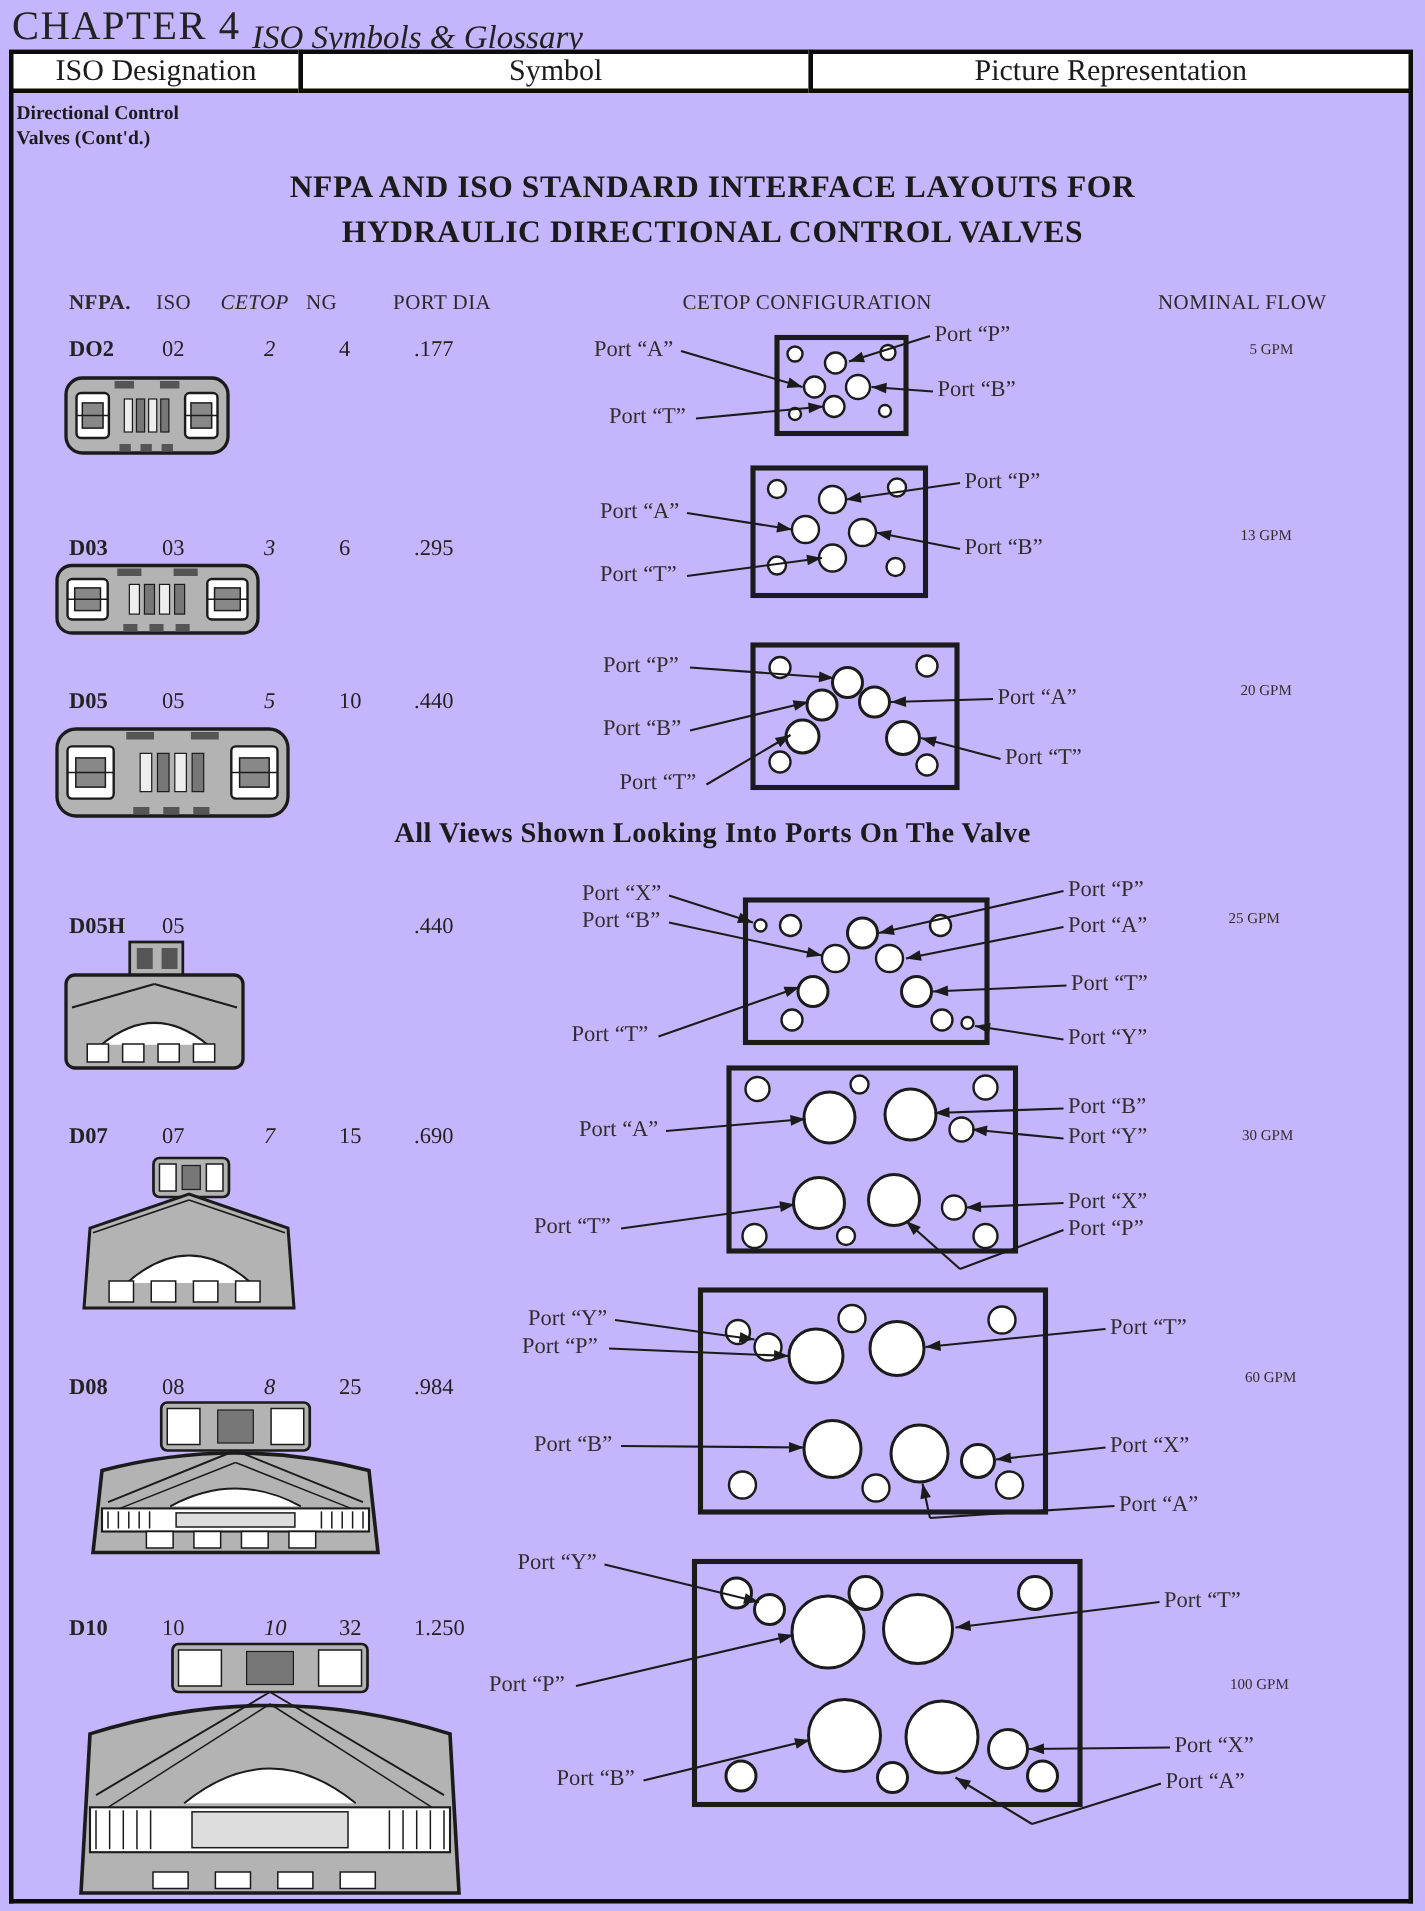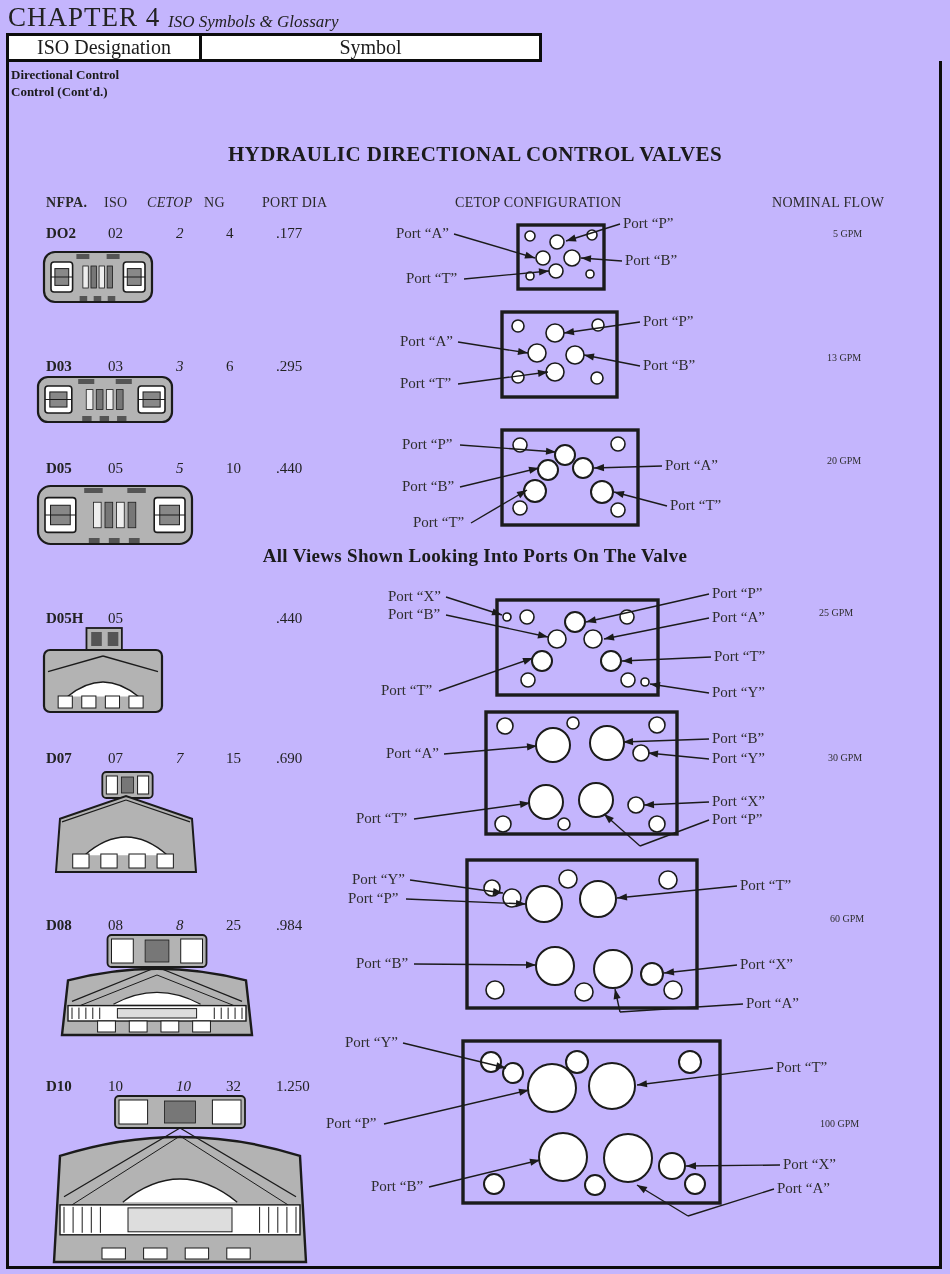--- a/index.html
+++ b/index.html
@@ -1,20 +1,20 @@
 <!DOCTYPE html>
 <html><head>
 <meta charset="utf-8">
 <style>
   html,body{margin:0;padding:0;background:#e8e8e8;}
   #page{position:relative;width:950px;height:1274px;background:#c4b5fd;overflow:hidden;
         font-family:"Liberation Serif",serif;color:#1b1b1b;}
   .abs{position:absolute;}
   .chapter{font-size:27px;letter-spacing:1px;color:#222;}
-  .chapsub{font-size:17px;font-style:italic;color:#222;}
+  .chapsub{font-size:22px;font-style:italic;color:#222;}
   .hdrcell{border:3px solid #0c0c0c;display:flex;align-items:center;justify-content:center;
            font-size:20px;background:#fff;box-sizing:border-box;}
   .mainbox{border-left:3px solid #0c0c0c;border-right:3px solid #0c0c0c;border-bottom:3px solid #0c0c0c;box-sizing:border-box;}
   .sectlabel{font-size:13px;font-weight:bold;line-height:17px;}
   .bigtitle{font-size:21px;font-weight:bold;letter-spacing:.4px;width:950px;text-align:center;}
   .colhdr{font-size:14px;letter-spacing:.3px;color:#2a2a2a;}
   .colhdr.b{font-weight:bold;}
   .colhdr.i{font-style:italic;}
   .code{font-size:15px;color:#222;}
   .code.b{font-weight:bold;}
@@ -31,28 +31,32 @@
 
   <span class="abs chapter" style="left:8px;top:2px;">CHAPTER 4</span>
   <span class="abs chapsub" style="left:168px;top:12px;">ISO Symbols &amp; Glossary</span>
 
   <div class="abs hdrcell" style="left:6px;top:33px;width:196px;height:29px;">
     <span>ISO Designation</span>
   </div>
   <div class="abs hdrcell" style="left:199px;top:33px;width:343px;height:29px;">
     <span>Symbol</span>
   </div>
+  <div class="abs hdrcell" style="left:539px;top:33px;width:403px;height:29px;">
+    <span>Picture Representation</span>
+  </div>
 
   <div class="abs mainbox" style="left:6px;top:61px;width:936px;height:1208px;"></div>
 
   <div class="abs sectlabel" style="left:11px;top:66px;">
     <div>Directional Control</div>
-    <div>Control (Cont'd.)</div>
+    <div>Valves (Cont'd.)</div>
   </div>
 
+  <div class="abs bigtitle" style="left:0;top:112px;">NFPA AND ISO STANDARD INTERFACE LAYOUTS FOR</div>
   <div class="abs bigtitle" style="left:0;top:142px;">HYDRAULIC DIRECTIONAL CONTROL VALVES</div>
 
   <span class="abs colhdr b" style="left:46px;top:195px;">NFPA.</span>
   <span class="abs colhdr" style="left:104px;top:195px;">ISO</span>
   <span class="abs colhdr i" style="left:147px;top:195px;">CETOP</span>
   <span class="abs colhdr" style="left:204px;top:195px;">NG</span>
   <span class="abs colhdr" style="left:262px;top:195px;">PORT DIA</span>
   <span class="abs colhdr" style="left:455px;top:195px;">CETOP CONFIGURATION</span>
   <span class="abs colhdr" style="left:772px;top:195px;">NOMINAL FLOW</span>
 

